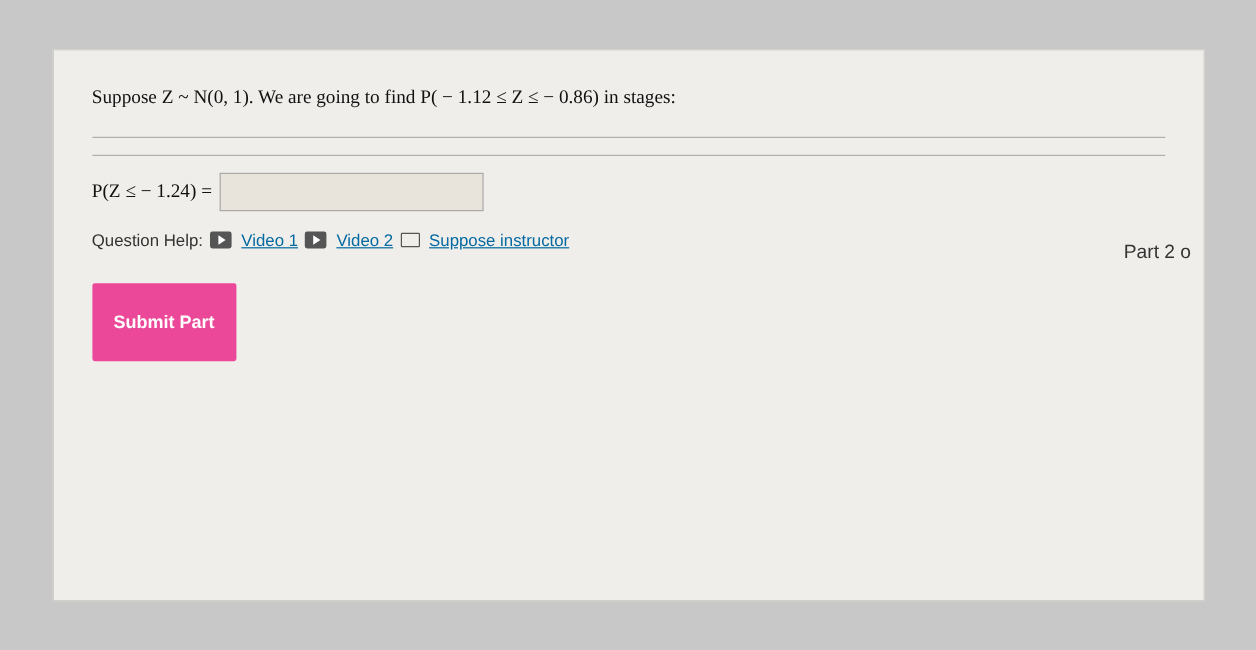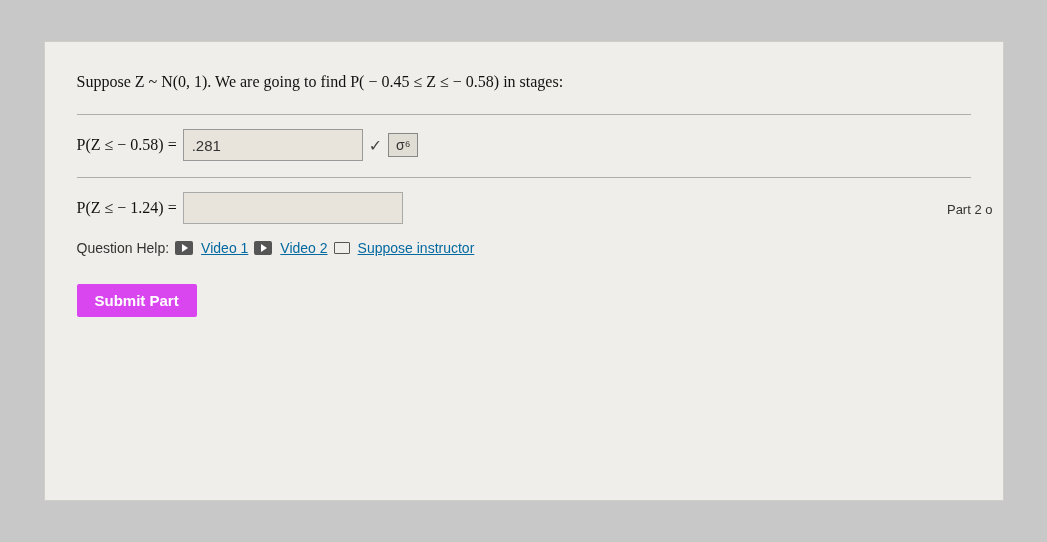--- a/index.html
+++ b/index.html
@@ -19,21 +19,21 @@
       min-height: 460px;
       padding: 28px 32px 24px 32px;
       position: relative;
       border: 1px solid #d0cec8;
     }
 
     .part-label {
       position: absolute;
       top: 160px;
       right: 10px;
-      font-size: 13px;
+      font-size: 16px;
       color: #333;
       font-family: Arial, sans-serif;
     }
 
     .problem-text {
       font-size: 16px;
       color: #111;
       margin-bottom: 20px;
       line-height: 1.5;
     }
@@ -155,47 +155,41 @@
     .mail-icon::after {
       content: '';
       position: absolute;
       top: 0; left: 0; right: 0;
       border-top: 6px solid transparent;
       border-left: 8px solid transparent;
       border-right: 8px solid transparent;
     }
 
     .submit-btn {
-      background: #d946ef;
+      background: #ec4899;
       color: white;
       border: none;
-      padding: 8px 18px;
+      padding: 24px 18px;
       font-size: 15px;
       font-family: Arial, sans-serif;
       font-weight: bold;
       cursor: pointer;
       border-radius: 2px;
     }
   </style>
 </head>
 <body>
 
 <div class="card">
 
-  <div class="problem-text">Suppose Z ~ N(0, 1). We are going to find P( − 0.45 ≤ Z ≤ − 0.58) in stages:</div>
+  <div class="problem-text">Suppose Z ~ N(0, 1). We are going to find P( − 1.12 ≤ Z ≤ − 0.86) in stages:</div>
 
   <hr class="divider">
 
 
-  <div class="equation-row">
-    <span class="eq-text">P(Z ≤ − 0.58) =</span>
-    <input class="answer-input" type="text" value=".281" style="">
-    <span class="check-icon">✓</span>
-    <button class="sigma-btn">σ⁶</button>
-  </div>
 
   <div class="part-label">Part 2 o</div>
 
   <hr class="divider">
 
 
   <div class="equation-row">
     <span class="eq-text">P(Z ≤ − 1.24) =</span>
     <input class="answer-input-b" type="text" value="" style="">
   </div>

